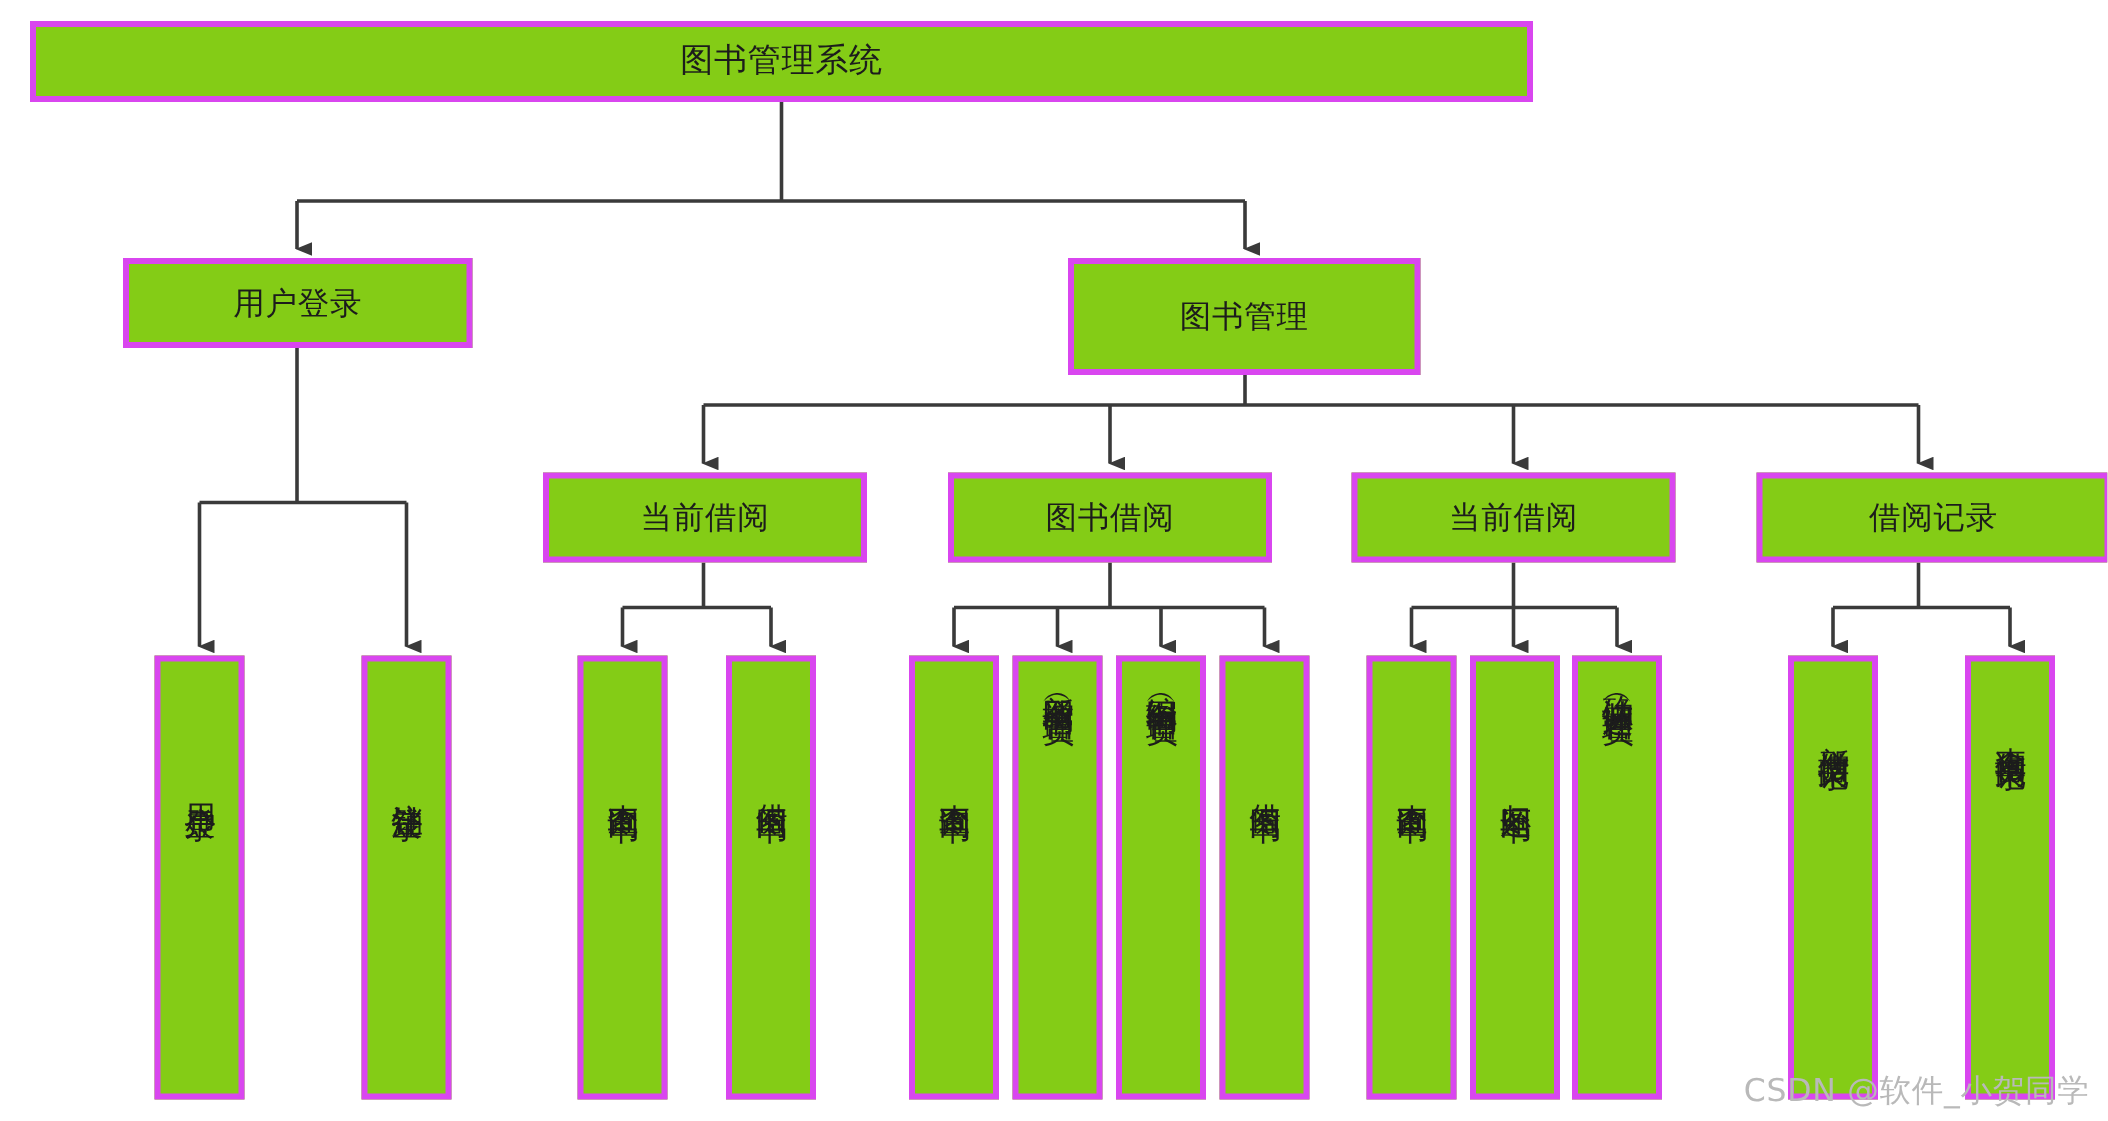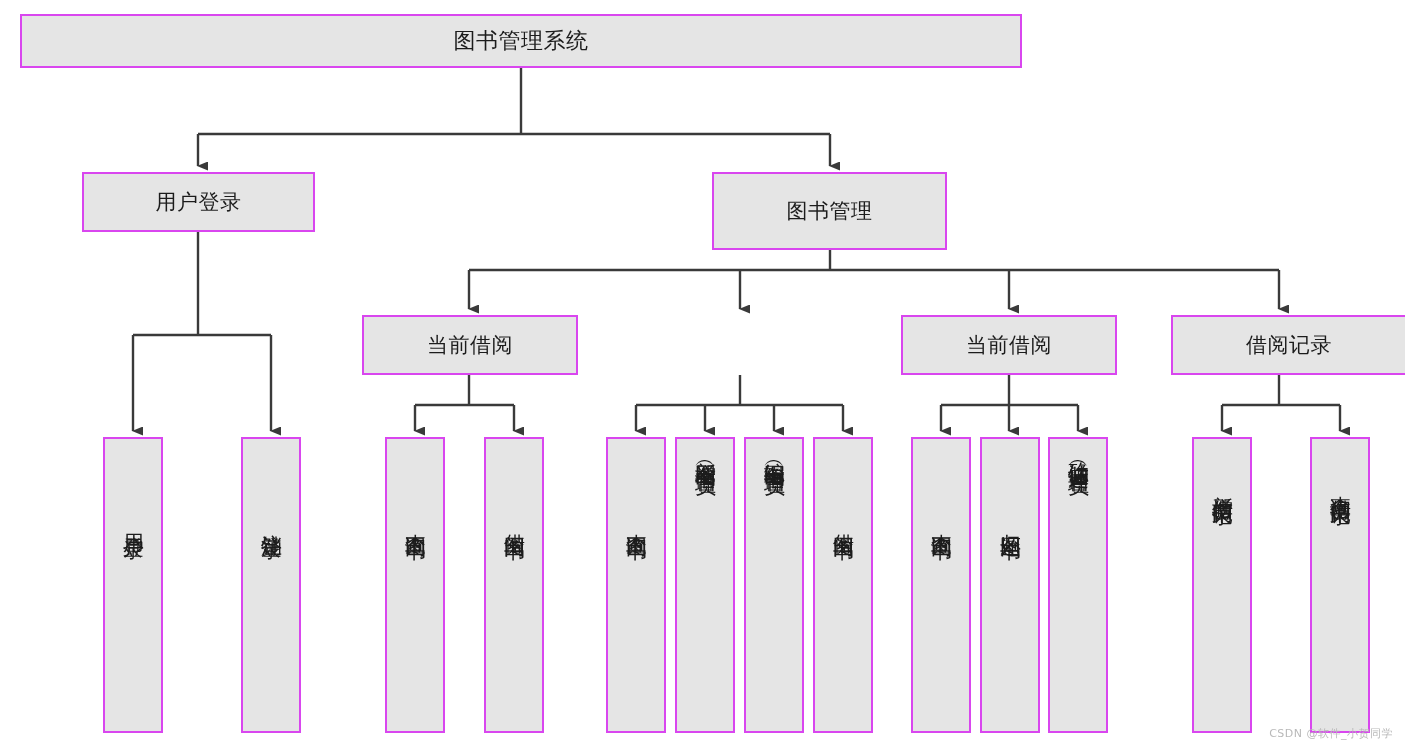--- a/index.html
+++ b/index.html
@@ -22,22 +22,22 @@
     position: absolute;
     left: 0;
     top: 0;
     width: 1405px;
     height: 747px;
     pointer-events: none;
   }
   .node {
     position: absolute;
     box-sizing: border-box;
-    background: #e5e5e5;
-    border: 2px solid #d946ef;
+    background: #84cc16;
+    border: 4px solid #d946ef;
     display: flex;
     align-items: center;
     justify-content: center;
     color: #1c1c1c;
   }
   .node.horiz .node-label {
     font-size: 21px;
     line-height: 1.25;
     letter-spacing: 0.5px;
     white-space: nowrap;
@@ -56,21 +56,21 @@
     white-space: nowrap;
     text-align: left;
   }
   #root-node .node-label {
     font-size: 22px;
   }
   .watermark {
     position: absolute;
     right: 12px;
     bottom: 6px;
-    font-size: 11px;
+    font-size: 21px;
     color: #b9b9b9;
     letter-spacing: 0.5px;
     white-space: nowrap;
     user-select: none;
   }
 </style>
 </head>
 <body>
 
 <div id="diagram-root">
@@ -132,20 +132,23 @@
   <div class="node horiz" style="left:82px; top:172px; width:233px; height:60px;">
     <span class="node-label">用户登录</span>
   </div>
   <div class="node horiz" style="left:712px; top:172px; width:235px; height:78px;">
     <span class="node-label">图书管理</span>
   </div>
 
   <div class="node horiz" style="left:362px; top:315px; width:216px; height:60px;">
     <span class="node-label">当前借阅</span>
   </div>
+  <div class="node horiz" style="left:632px; top:315px; width:216px; height:60px;">
+    <span class="node-label">图书借阅</span>
+  </div>
   <div class="node horiz" style="left:901px; top:315px; width:216px; height:60px;">
     <span class="node-label">当前借阅</span>
   </div>
   <div class="node horiz" style="left:1171px; top:315px; width:236px; height:60px;">
     <span class="node-label">借阅记录</span>
   </div>
 
   <div class="node vert" style="left:103px; top:437px; width:60px; height:296px; padding-top:78px;">
     <span class="node-label">用户登录</span>
   </div>

